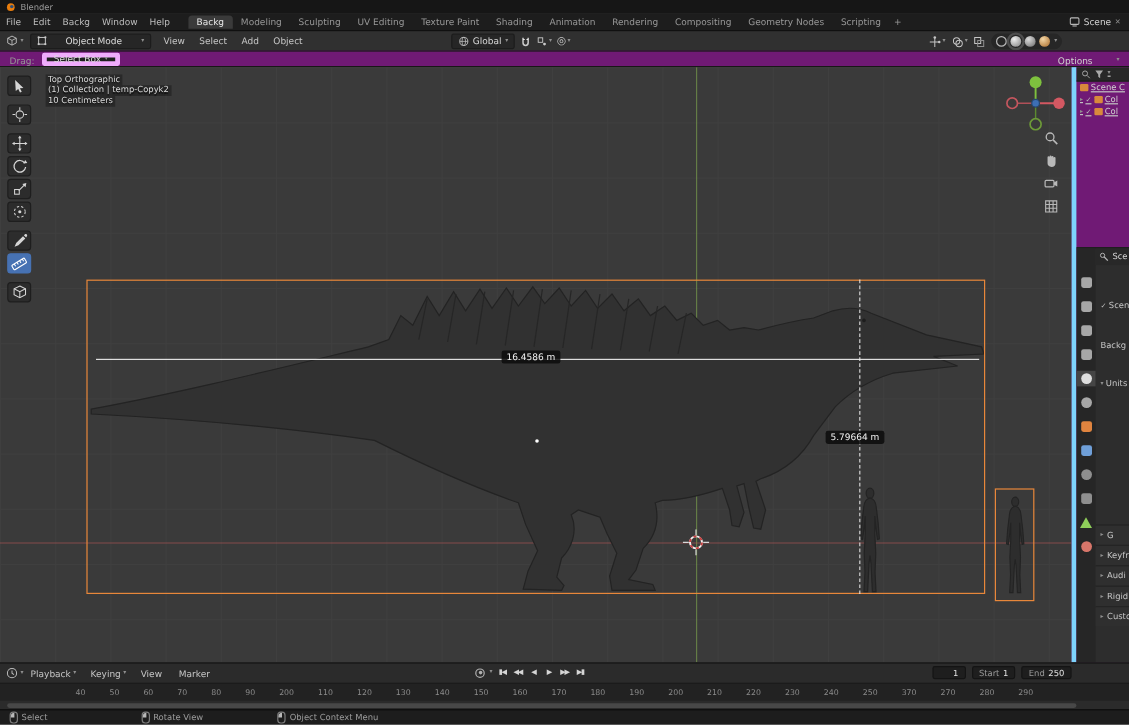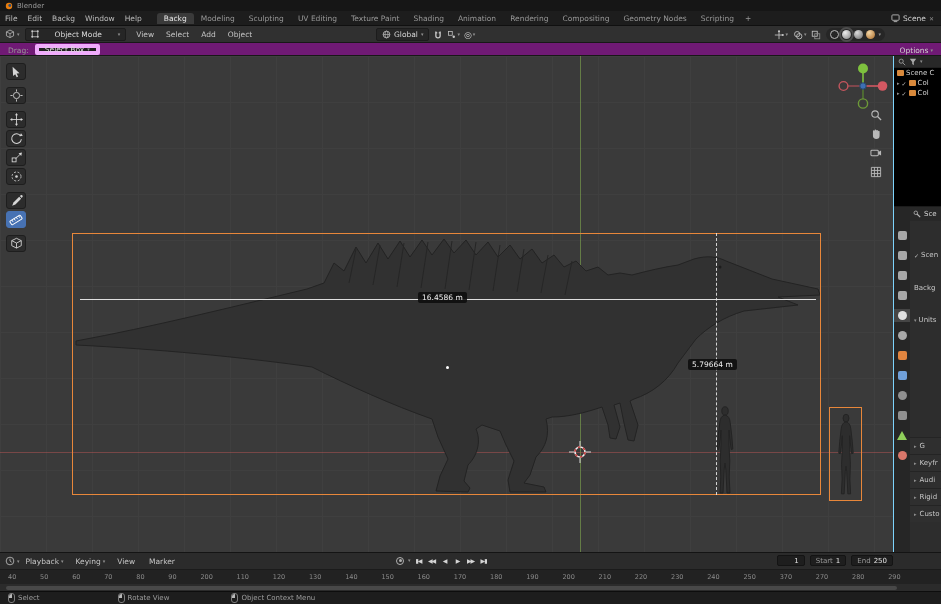--- a/index.html
+++ b/index.html
@@ -46,21 +46,21 @@
   .ball-wrap{display:flex;align-items:center;gap:3px;background:#262626;border-radius:7px;padding:2px 4px;}
   .ball-active{outline:2px solid #4d4d4d;outline-offset:1px;border-radius:50%;}
 
   
   .toolsettings{position:absolute;left:0;top:42px;right:0;height:14px;background:#701a75;
                 border-top:1px solid #181818;border-bottom:1px solid #181818;
                 display:flex;align-items:flex-end;font-size:7.5px;}
   .drag-label{margin-left:8px;color:#979797;}
   .selectbox-btn{margin-left:6px;background:#1f1f1f;border:4px solid #f0abfc;border-radius:2px;
                  height:11px;display:flex;align-items:center;gap:3px;padding:0 6px;color:#dcdcdc;}
-  .options-btn{margin-left:auto;margin-right:8px;display:flex;align-items:center;gap:2px;color:#cfcfcf;}
+  .options-btn{margin-left:auto;margin-right:8px;display:flex;align-items:center;gap:20px;color:#cfcfcf;}
 
   
   .viewport{position:absolute;left:0;top:56px;width:893px;height:496px;background-color:#3a3a3a;
             background-image:linear-gradient(#3f3f3f 1px,transparent 1px),
                              linear-gradient(90deg,#3f3f3f 1px,transparent 1px);
             background-size:46px 46px;overflow:hidden;}
   .axis-y{position:absolute;left:580px;top:0;width:1px;height:100%;background:rgba(128,168,78,.6);}
   .axis-x{position:absolute;top:396px;left:0;width:100%;height:1px;background:rgba(198,88,88,.45);}
   .overlay-text{position:absolute;left:38px;top:6px;font-size:7px;line-height:9px;color:#dadada;
                 text-shadow:0 1px 1px rgba(0,0,0,.8);}
@@ -84,22 +84,22 @@
           padding:1px 4px;border-radius:2px;white-space:nowrap;}
   .mlabel.w{left:418px;top:236px;}
   .mlabel.h{left:688px;top:303px;}
   .mdot{position:absolute;left:446px;top:310px;width:3px;height:3px;border-radius:50%;background:#fff;}
   .cursor3d{position:absolute;left:569px;top:385px;}
   .gizmo{position:absolute;left:837px;top:4px;}
   .navicons{position:absolute;left:869px;top:52px;display:flex;flex-direction:column;gap:5px;align-items:center;}
   .navico{width:14px;height:14px;display:flex;align-items:center;justify-content:center;opacity:.85;}
 
   
-  .right-col{position:absolute;left:893px;top:56px;width:48px;height:496px;background:#000000;
-             border-left:1px solid #7dd3fc;font-size:7px;overflow:hidden;}
+  .right-col{position:absolute;left:893px;top:56px;width:48px;height:496px;background:#701a75;
+             border-left:4px solid #7dd3fc;font-size:7px;overflow:hidden;text-decoration:underline;}
   .outl-header{height:12px;background:#282828;display:flex;align-items:center;gap:3px;
                padding-left:4px;border-bottom:1px solid #1f1f1f;}
   .outl-row{display:flex;align-items:center;gap:2px;height:10px;padding-left:3px;color:#d2d2d2;white-space:nowrap;}
   .collicon{width:7px;height:6px;background:#d8893c;border-radius:1px;flex:none;}
   .tick{color:#bcbcbc;font-size:6px;}
   .tri{color:#8f8f8f;font-size:5px;}
 
   .props{position:absolute;top:150px;left:0;right:0;bottom:0;border-top:1px solid #1b1b1b;background:#2d2d2d;}
   .props-header{position:absolute;left:16px;top:0;right:0;height:14px;background:#282828;
                 display:flex;align-items:center;gap:3px;padding-left:3px;color:#d6d6d6;}
@@ -127,21 +127,21 @@
   .autokey{width:8px;height:8px;border:1px solid #b0b0b0;border-radius:50%;position:relative;margin-right:2px;}
   .autokey::after{content:'';position:absolute;left:1.5px;top:1.5px;width:3px;height:3px;border-radius:50%;background:#b0b0b0;}
   .tbtn{min-width:12px;height:13px;display:flex;align-items:center;justify-content:center;
         font-size:6px;color:#d5d5d5;letter-spacing:-1px;}
   .tl-right{position:absolute;right:48px;top:2px;display:flex;gap:5px;align-items:center;}
   .field{background:#1e1e1e;border:1px solid #141414;border-radius:2px;height:11px;
          display:flex;align-items:center;padding:0 5px;color:#e2e2e2;font-size:7px;gap:3px;}
   .frame-field{width:28px;justify-content:flex-end;}
   .fl{color:#999999;}
   .tl-ruler{height:15px;background:#222222;border-top:1px solid #1b1b1b;display:flex;
-            justify-content:space-between;padding:3px 40px 0 8px;font-size:6.5px;color:#8b8b8b;gap:20px;}
+            justify-content:center;padding:3px 25px 0 8px;font-size:6.5px;color:#8b8b8b;gap:20px;}
   .tl-track{height:8px;position:relative;background:#2b2b2b;}
   .tl-scroll{position:absolute;left:6px;right:44px;top:2px;height:4px;background:#484848;border-radius:2px;}
 
   
   .statusbar{position:absolute;left:0;top:591px;width:941px;height:13px;background:#1d1d1d;
              border-top:1px solid #0d0d0d;display:flex;align-items:center;font-size:7px;color:#9d9d9d;}
   .sb-item{display:flex;align-items:center;gap:3px;white-space:nowrap;}
   .sb-item:nth-child(1){margin-left:8px;}
   .sb-item:nth-child(2){margin-left:78px;}
   .sb-item:nth-child(3){margin-left:62px;}
@@ -358,20 +358,25 @@
 
     <svg class="cursor3d" width="22" height="22" viewBox="0 0 22 22">
       <line x1="11" y1="0" x2="11" y2="5" stroke="#d8d8d8" stroke-width="1"></line>
       <line x1="11" y1="17" x2="11" y2="22" stroke="#d8d8d8" stroke-width="1"></line>
       <line x1="0" y1="11" x2="5" y2="11" stroke="#d8d8d8" stroke-width="1"></line>
       <line x1="17" y1="11" x2="22" y2="11" stroke="#d8d8d8" stroke-width="1"></line>
       <circle cx="11" cy="11" r="5" fill="none" stroke="#f0f0f0" stroke-width="1.6"></circle>
       <circle cx="11" cy="11" r="5" fill="none" stroke="#c84040" stroke-width="1.6" stroke-dasharray="2.6 2.6"></circle>
     </svg>
 
+    <div class="overlay-text">
+      <span class="ov-line">Top Orthographic</span>
+      <span class="ov-line">(1) Collection | temp-Copyk2</span>
+      <span class="ov-line">10 Centimeters</span>
+    </div>
 
     <div class="lefttools">
       <div class="tool">
         <svg width="13" height="13" viewBox="0 0 15 15">
             <path d="M3,2 L11,9.5 L7.6,9.8 L9.4,13.2 L7.7,14 L6,10.6 L3.6,12.6 Z" fill="#d6d6d6"></path>
           </svg>
       </div>
       <div class="tool gap">
         <svg width="13" height="13" viewBox="0 0 15 15" stroke="#d6d6d6" fill="none">
             <circle cx="7.5" cy="7.5" r="3.6"></circle>

